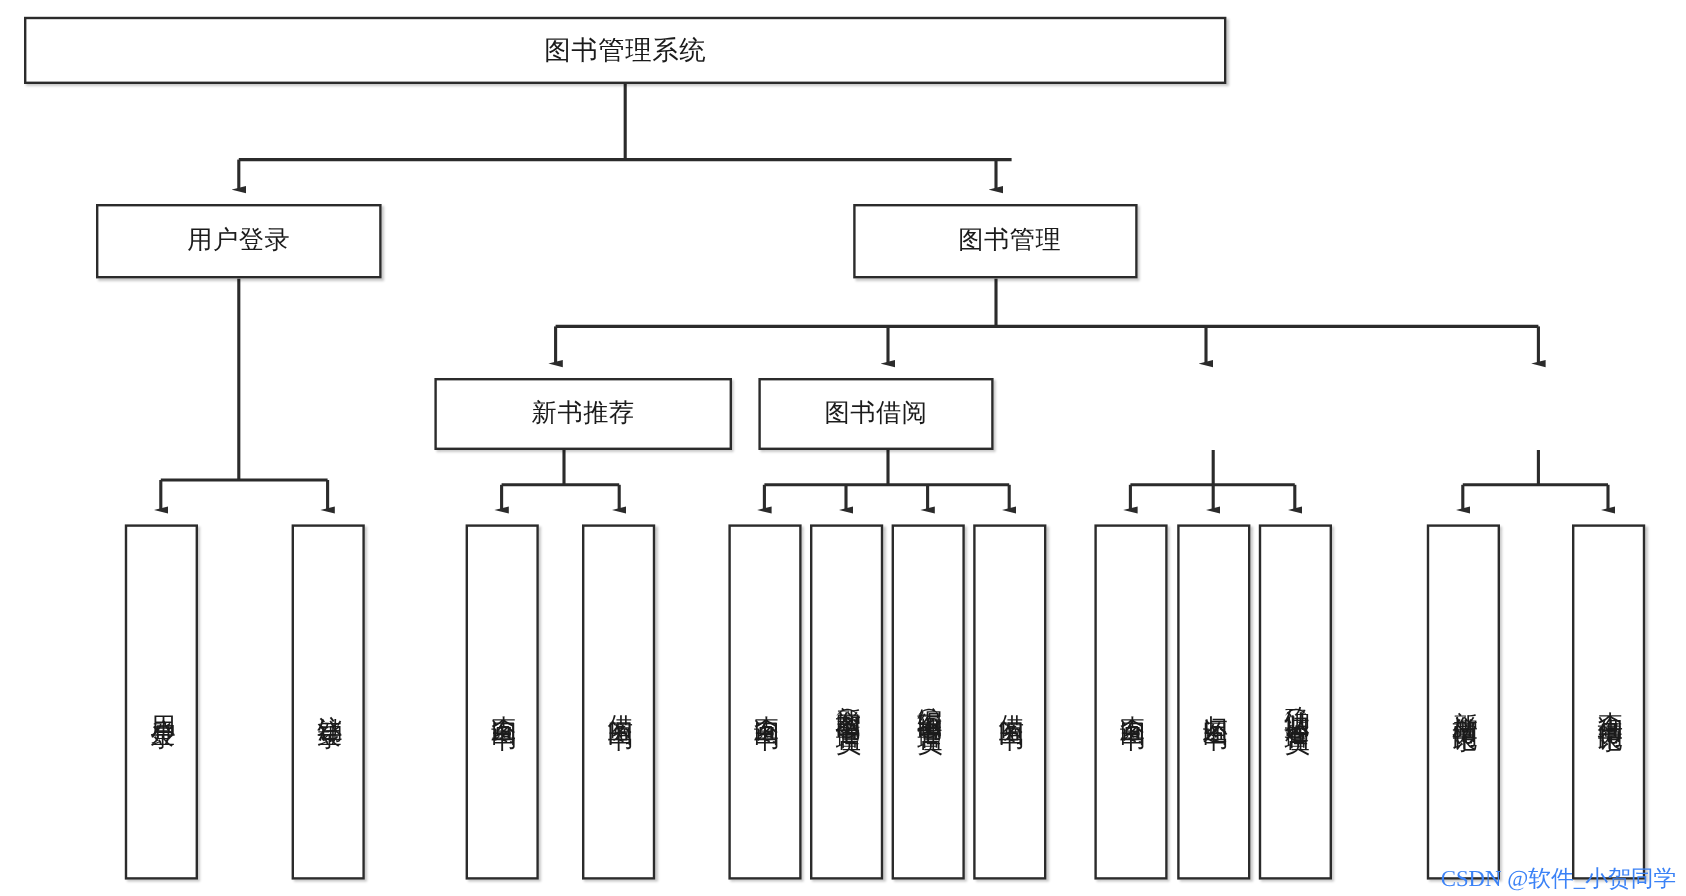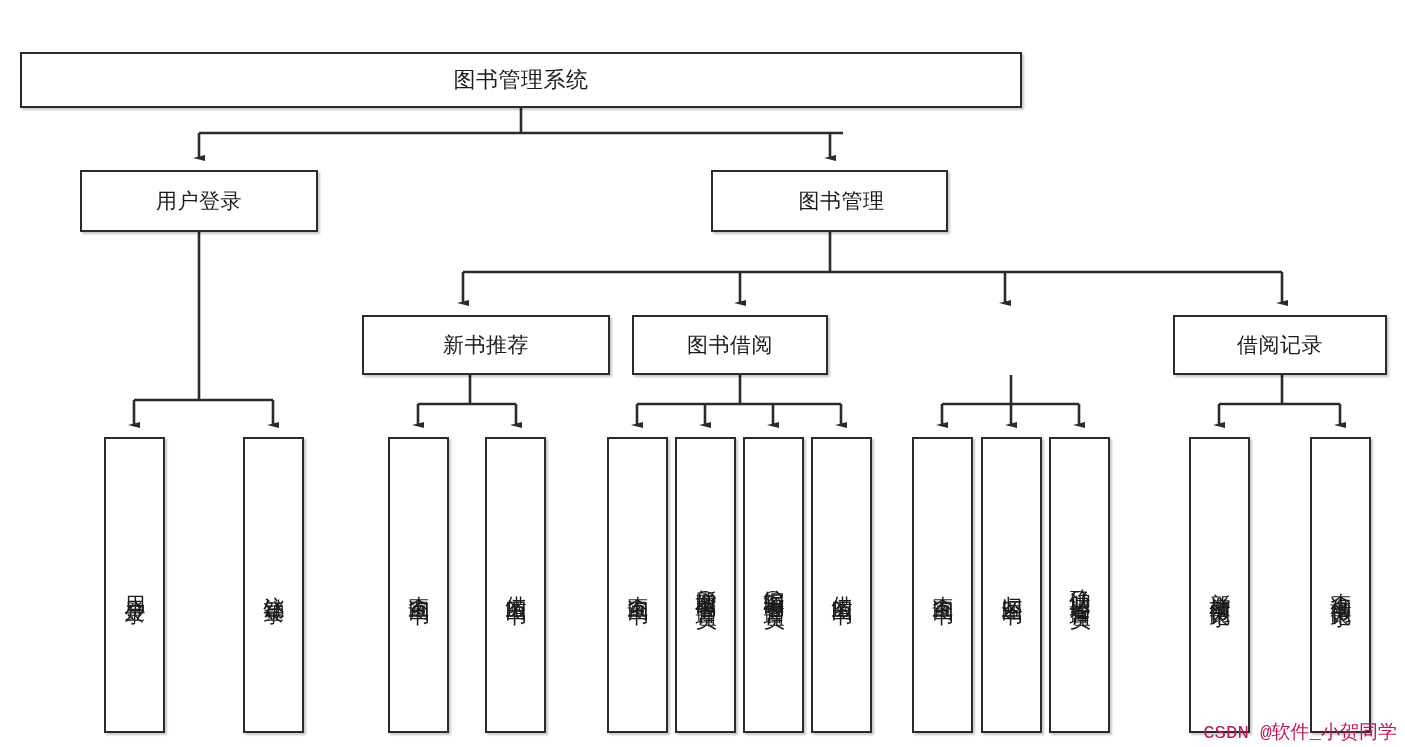--- a/index.html
+++ b/index.html
@@ -51,23 +51,23 @@
     letter-spacing: 3px;
     font-size: 21px;
     white-space: nowrap;
   }
   .node-box.root .node-label { font-size: 22px; }
   .watermark {
     position: absolute;
     right: 8px;
     bottom: 2px;
     font-size: 19px;
-    color: #be185d;
+    color: #3b82f6;
     white-space: nowrap;
-    font-family: Liberation Mono, monospace;
+    font-family: Liberation Serif, serif;
     pointer-events: none;
   }
 </style>
 </head>
 <body>
 
 <div id="diagram-root">
 
   <svg class="diagram-canvas" viewBox="0 0 1405 747">
     <defs>
@@ -112,39 +112,36 @@
       <path d="M1011,404 L1011,425" marker-end="url(#arrowhead)"></path>
       <path d="M1079,404 L1079,425" marker-end="url(#arrowhead)"></path>
 
       <path d="M1282,375 L1282,404"></path>
       <path d="M1219,404 L1340,404"></path>
       <path d="M1219,404 L1219,425" marker-end="url(#arrowhead)"></path>
       <path d="M1340,404 L1340,425" marker-end="url(#arrowhead)"></path>
     </g>
   </svg>
 
-  <div class="node-box root" style="left:20px; top:14px; width:1002px; height:56px;margin-top:38px;">
+  <div class="node-box root" style="left:20px; top:14px; width:1002px; height:56px;">
     <span class="node-label">图书管理系统</span>
   </div>
 
   <div class="node-box" style="left:80px; top:170px; width:238px; height:62px;">
     <span class="node-label">用户登录</span>
   </div>
   <div class="node-box" style="left:711px; top:170px; width:237px; height:62px;padding-left:24px;">
     <span class="node-label">图书管理</span>
   </div>
 
   <div class="node-box" style="left:362px; top:315px; width:248px; height:60px;">
     <span class="node-label">新书推荐</span>
   </div>
   <div class="node-box" style="left:632px; top:315px; width:196px; height:60px;">
     <span class="node-label">图书借阅</span>
-  </div>
-  <div class="node-box" style="left:1173px; top:315px; width:214px; height:60px;">
-    <span class="node-label">借阅记录</span>
   </div>
 
   <div class="node-box vertical" style="left:104px; top:437px; width:61px; height:296px;">
     <span class="node-label">用户登录</span>
   </div>
   <div class="node-box vertical" style="left:243px; top:437px; width:61px; height:296px;">
     <span class="node-label">注销登录</span>
   </div>
   <div class="node-box vertical" style="left:388px; top:437px; width:61px; height:296px;">
     <span class="node-label">查询图书</span>

